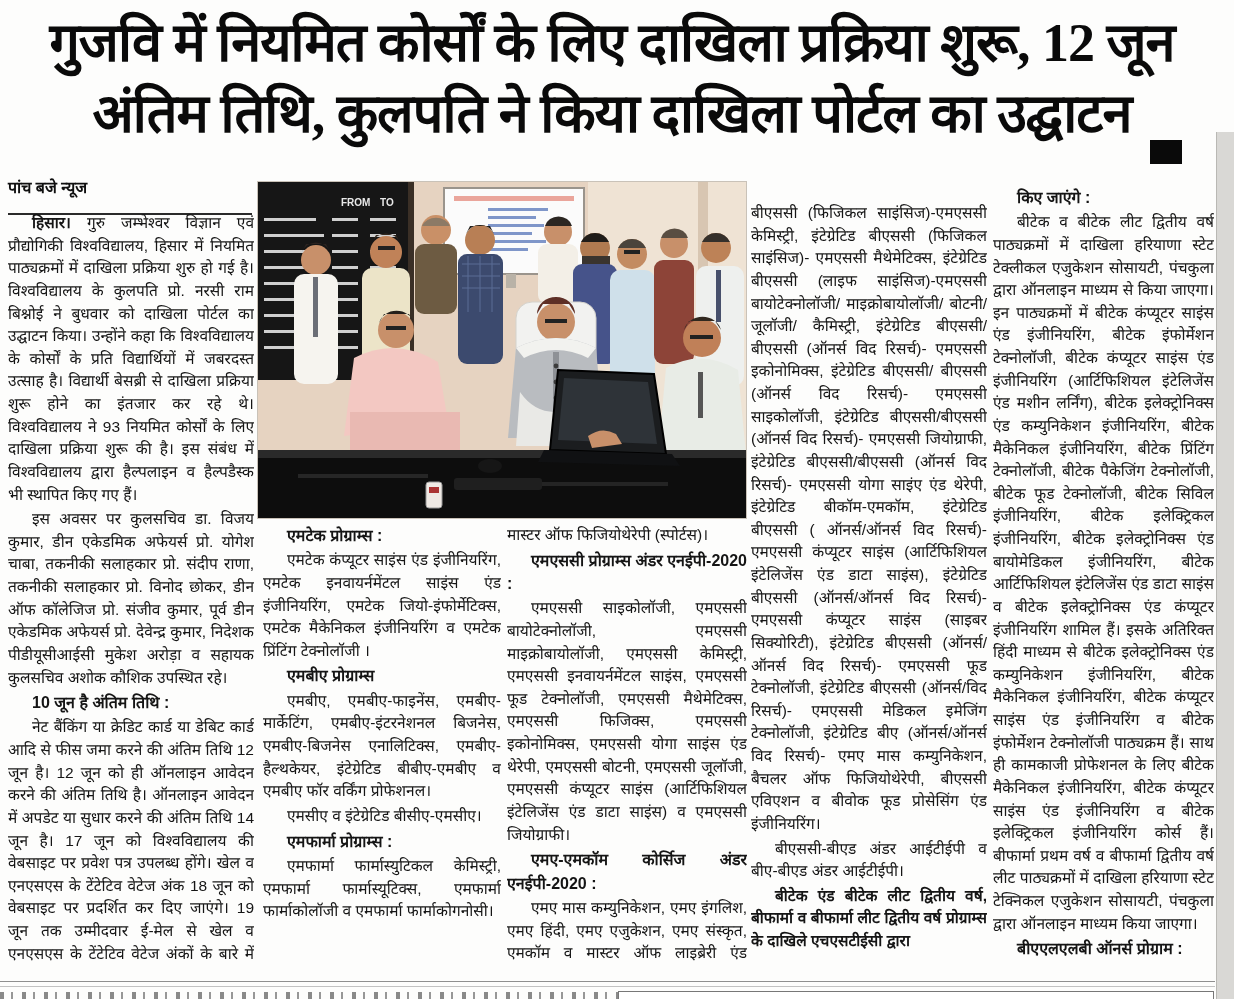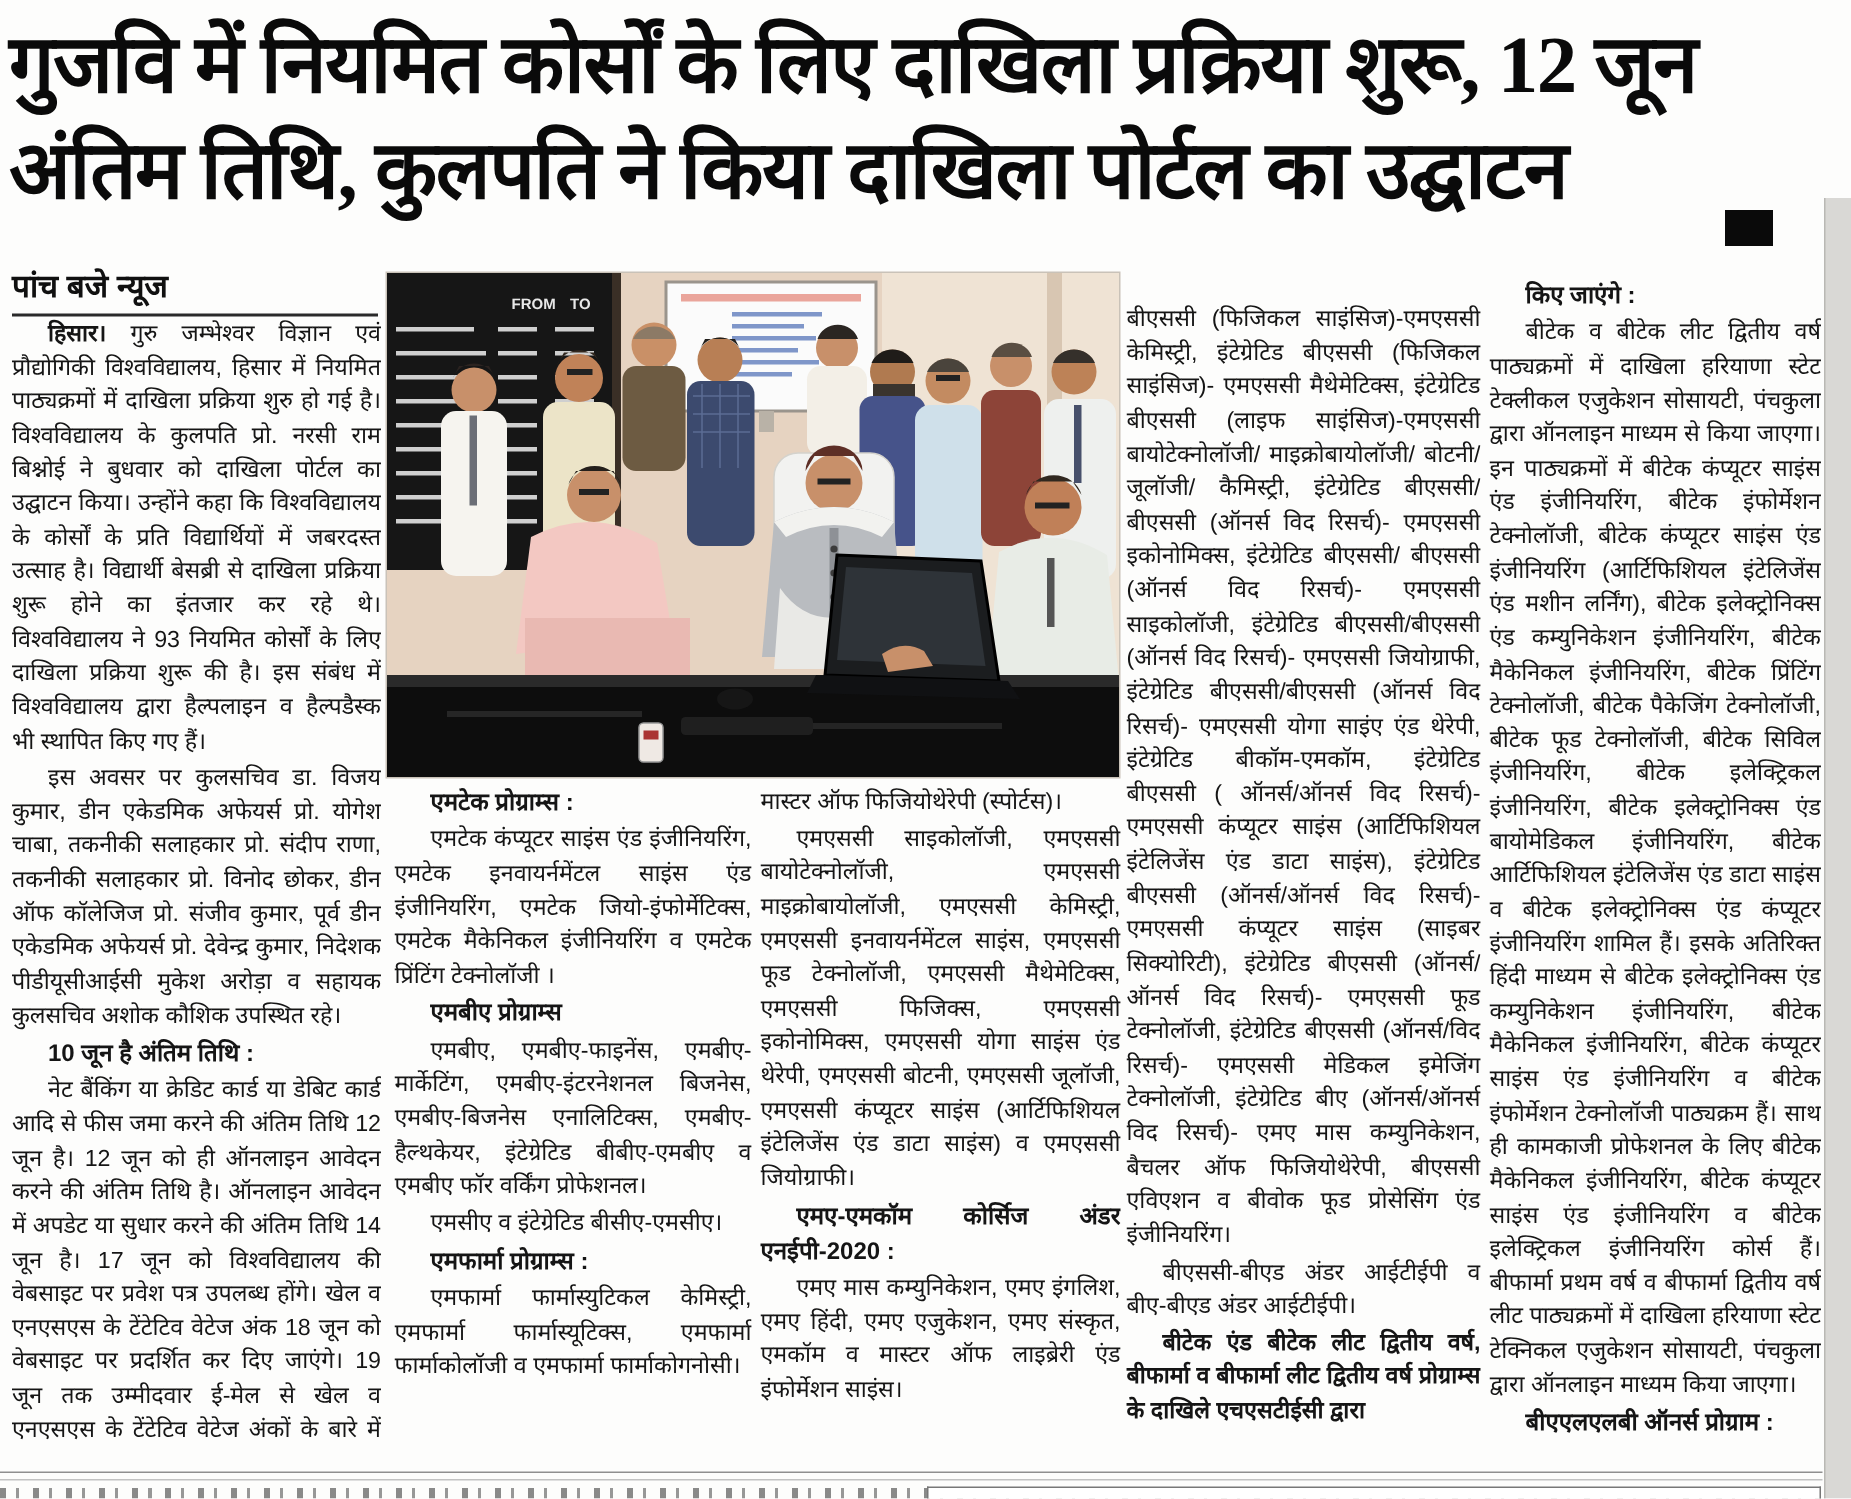--- a/index.html
+++ b/index.html
@@ -4,27 +4,27 @@
 <style>
   html,body{margin:0;padding:0;}
   body{
     width:1234px;height:999px;position:relative;overflow:hidden;
     background:#fdfdfc;color:#101010;
     font-family:"Liberation Sans","DejaVu Sans",sans-serif;
     -webkit-font-smoothing:antialiased;
   }
   .headline{
     position:absolute;left:6px;top:8px;width:1212px;height:160px;
-    text-align:left;font-weight:800;color:#0a0a0a;
+    text-align:center;font-weight:800;color:#0a0a0a;
     font-size:54px;line-height:1.32;letter-spacing:-1px;
     font-family:"Liberation Serif","DejaVu Serif",serif;
   }
   .kicker{
     position:absolute;left:8px;top:176px;width:244px;
-    font-weight:700;font-size:21px;padding-bottom:5px;
+    font-weight:700;font-size:16px;padding-bottom:15px;
     border-bottom:2px solid #2a2a2a;
   }
   .col{
     position:absolute;overflow:hidden;text-align:justify;
     font-size:15.5px;line-height:1.46;color:#151515;
   }
   .col .blk{margin:0 0 2px 0;}
   .col .body{text-indent:24px;}
   .col .cont{text-indent:0;}
   .col .head{font-weight:700;text-indent:24px;font-size:16px;}
@@ -80,20 +80,21 @@
     <div class="blk head">एमटेक प्रोग्राम्स :</div>
     <div class="blk body">एमटेक कंप्यूटर साइंस एंड इंजीनियरिंग, एमटेक इनवायर्नमेंटल साइंस एंड इंजीनियरिंग, एमटेक जियो-इंफोर्मेटिक्स, एमटेक मैकेनिकल इंजीनियरिंग व एमटेक प्रिंटिंग टेक्नोलॉजी ।</div>
     <div class="blk head">एमबीए प्रोग्राम्स</div>
     <div class="blk body">एमबीए, एमबीए-फाइनेंस, एमबीए-मार्केटिंग, एमबीए-इंटरनेशनल बिजनेस, एमबीए-बिजनेस एनालिटिक्स, एमबीए-हैल्थकेयर, इंटेग्रेटिड बीबीए-एमबीए व एमबीए फॉर वर्किंग प्रोफेशनल।</div>
     <div class="blk body">एमसीए व इंटेग्रेटिड बीसीए-एमसीए।</div>
     <div class="blk head">एमफार्मा प्रोग्राम्स :</div>
     <div class="blk body">एमफार्मा फार्मास्युटिकल केमिस्ट्री, एमफार्मा फार्मास्यूटिक्स, एमफार्मा फार्माकोलॉजी व एमफार्मा फार्माकोगनोसी।</div>
   </div>
 <div class="col" id="col3">
     <div class="blk cont">मास्टर ऑफ फिजियोथेरेपी (स्पोर्टस)।</div>
+    <div class="blk head">एमएससी प्रोग्राम्स अंडर एनईपी-2020 :</div>
     <div class="blk body">एमएससी साइकोलॉजी, एमएससी बायोटेक्नोलॉजी, एमएससी माइक्रोबायोलॉजी, एमएससी केमिस्ट्री, एमएससी इनवायर्नमेंटल साइंस, एमएससी फूड टेक्नोलॉजी, एमएससी मैथेमेटिक्स, एमएससी फिजिक्स, एमएससी इकोनोमिक्स, एमएससी योगा साइंस एंड थेरेपी, एमएससी बोटनी, एमएससी जूलॉजी, एमएससी कंप्यूटर साइंस (आर्टिफिशियल इंटेलिजेंस एंड डाटा साइंस) व एमएससी जियोग्राफी।</div>
     <div class="blk head">एमए-एमकॉम कोर्सिज अंडर एनईपी-2020 :</div>
     <div class="blk body">एमए मास कम्युनिकेशन, एमए इंगलिश, एमए हिंदी, एमए एजुकेशन, एमए संस्कृत, एमकॉम व मास्टर ऑफ लाइब्रेरी एंड इंफोर्मेशन साइंस।</div>
   </div>
 <div class="col" id="col4">
     <div class="blk cont">बीएससी (फिजिकल साइंसिज)-एमएससी केमिस्ट्री, इंटेग्रेटिड बीएससी (फिजिकल साइंसिज)- एमएससी मैथेमेटिक्स, इंटेग्रेटिड बीएससी (लाइफ साइंसिज)-एमएससी बायोटेक्नोलॉजी/ माइक्रोबायोलॉजी/ बोटनी/ जूलॉजी/ कैमिस्ट्री, इंटेग्रेटिड बीएससी/बीएससी (ऑनर्स विद रिसर्च)- एमएससी इकोनोमिक्स, इंटेग्रेटिड बीएससी/ बीएससी (ऑनर्स विद रिसर्च)- एमएससी साइकोलॉजी, इंटेग्रेटिड बीएससी/बीएससी (ऑनर्स विद रिसर्च)- एमएससी जियोग्राफी, इंटेग्रेटिड बीएससी/बीएससी (ऑनर्स विद रिसर्च)- एमएससी योगा साइंए एंड थेरेपी, इंटेग्रेटिड बीकॉम-एमकॉम, इंटेग्रेटिड बीएससी ( ऑनर्स/ऑनर्स विद रिसर्च)- एमएससी कंप्यूटर साइंस (आर्टिफिशियल इंटेलिजेंस एंड डाटा साइंस), इंटेग्रेटिड बीएससी (ऑनर्स/ऑनर्स विद रिसर्च)- एमएससी कंप्यूटर साइंस (साइबर सिक्योरिटी), इंटेग्रेटिड बीएससी (ऑनर्स/ऑनर्स विद रिसर्च)- एमएससी फूड टेक्नोलॉजी, इंटेग्रेटिड बीएससी (ऑनर्स/विद रिसर्च)- एमएससी मेडिकल इमेजिंग टेक्नोलॉजी, इंटेग्रेटिड बीए (ऑनर्स/ऑनर्स विद रिसर्च)- एमए मास कम्युनिकेशन, बैचलर  ऑफ फिजियोथेरेपी, बीएससी एविएशन व बीवोक फूड प्रोसेसिंग एंड इंजीनियरिंग।</div>
     <div class="blk body">बीएससी-बीएड अंडर आईटीईपी व बीए-बीएड अंडर आईटीईपी।</div>
     <div class="blk boldbody">बीटेक एंड बीटेक लीट द्वितीय वर्ष, बीफार्मा व बीफार्मा लीट द्वितीय वर्ष प्रोग्राम्स के दाखिले एचएसटीईसी द्वारा</div>
   </div>
 <div class="col" id="col5">

